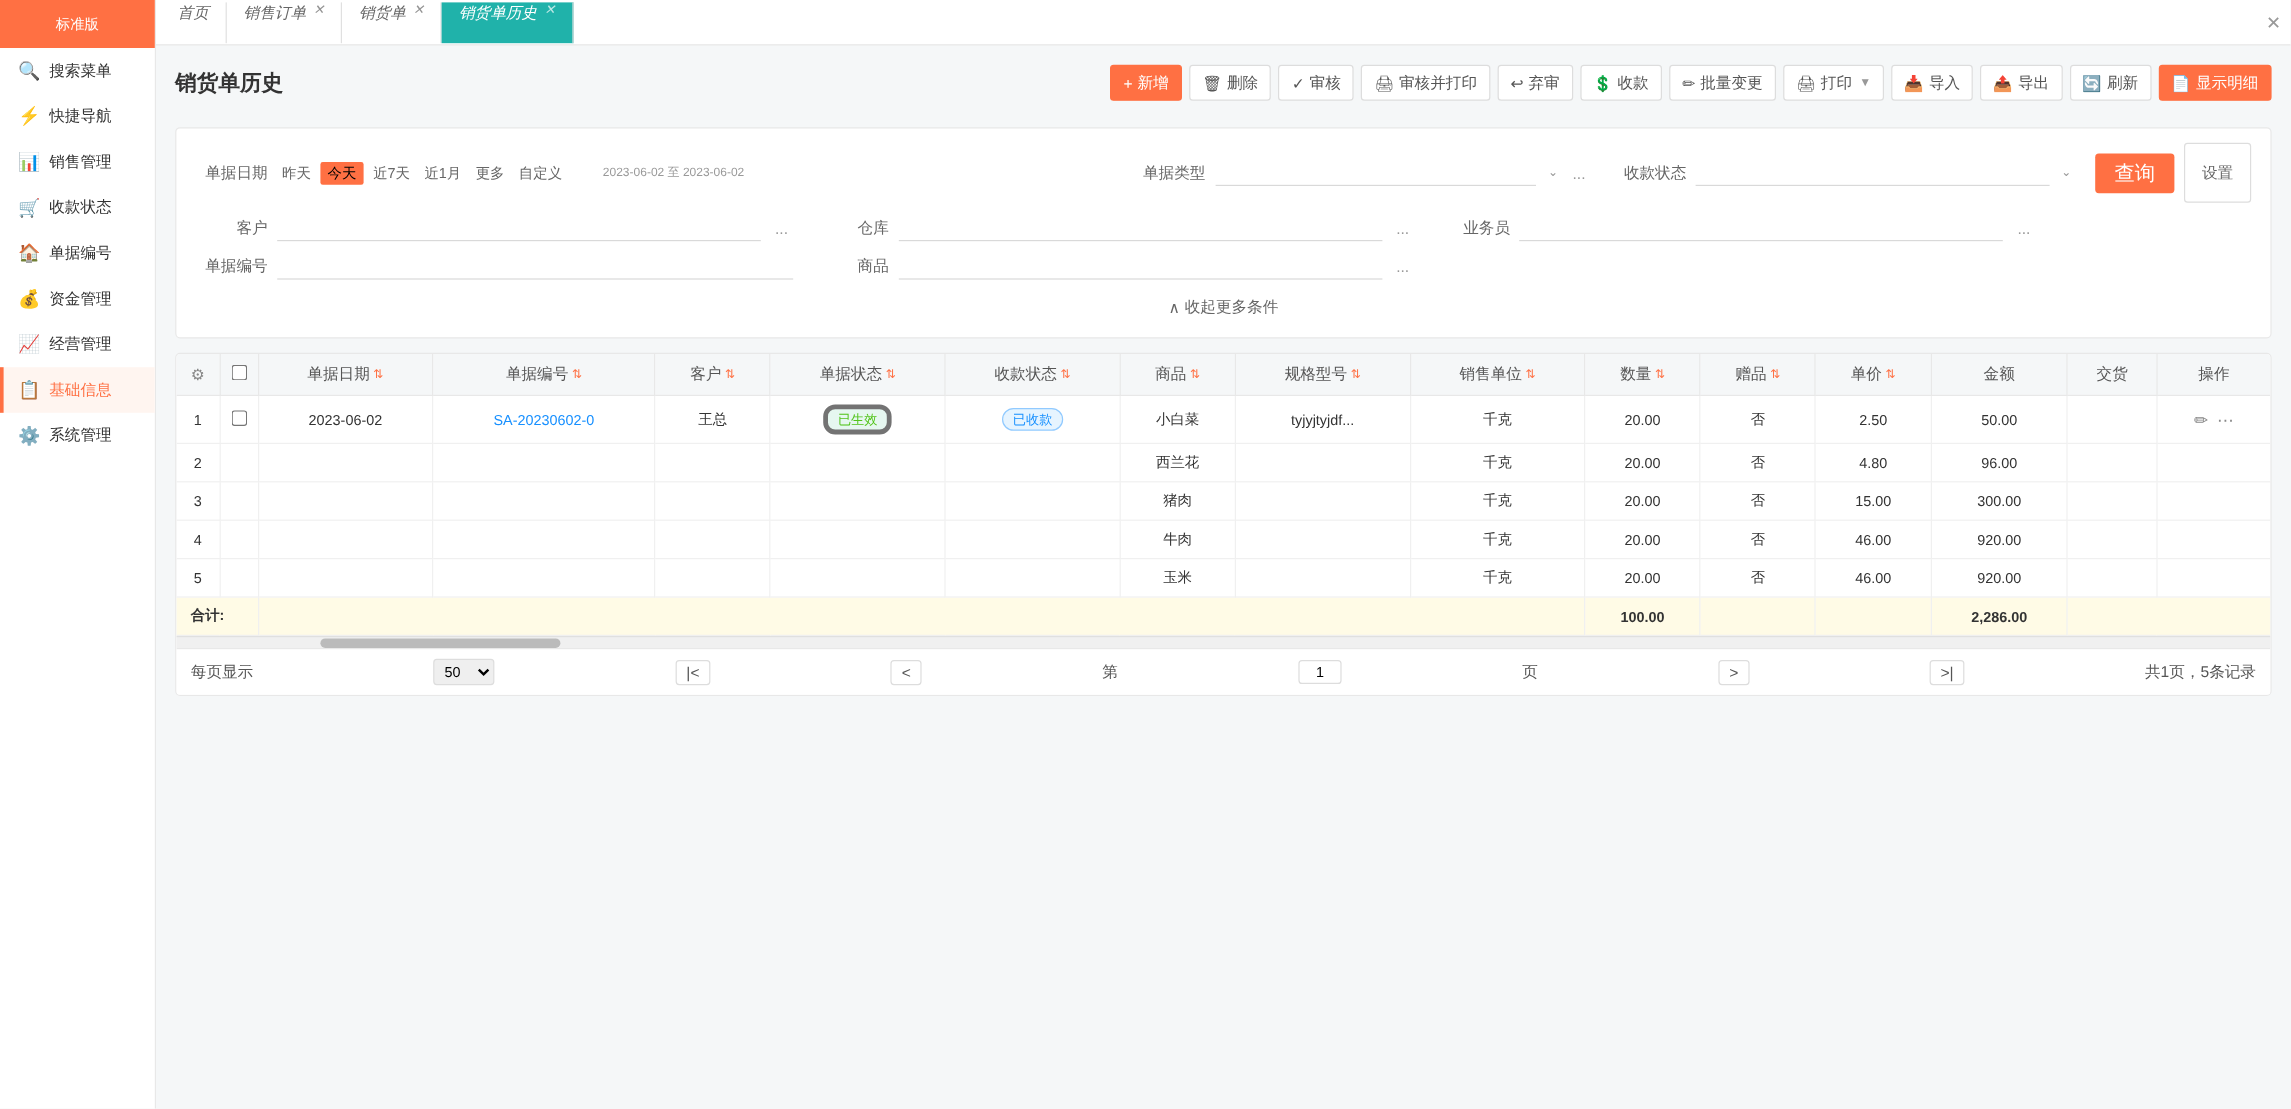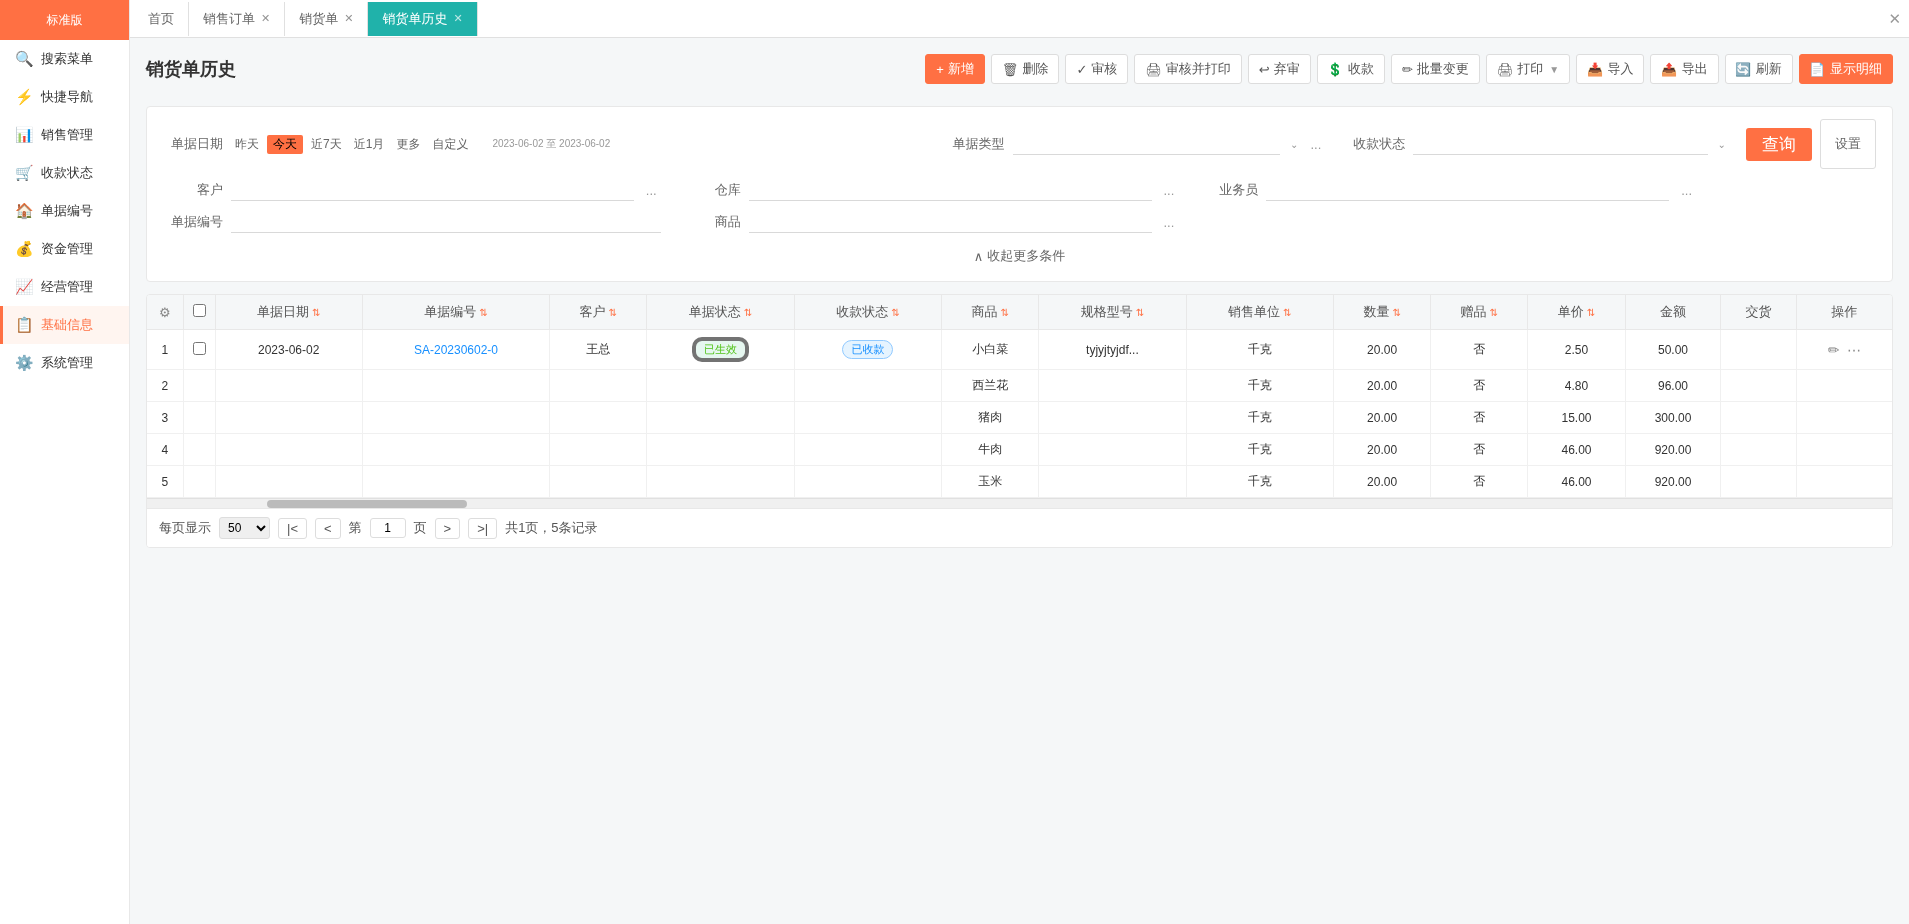--- a/index.html
+++ b/index.html
@@ -10,21 +10,21 @@
     .sidebar-logo { height: 40px; background: #ff7043; display: flex; align-items: center; justify-content: center; color: white; font-size: 12px; padding: 0 8px; }
     .sidebar-item { display: flex; align-items: center; padding: 10px 12px; cursor: pointer; color: #333; gap: 8px; border-left: 3px solid transparent; }
     .sidebar-item.active { color: #ff7043; border-left-color: #ff7043; background: #fff5f0; }
     .sidebar-item-icon { font-size: 15px; width: 18px; text-align: center; }
 
     
     .main { flex: 1; display: flex; flex-direction: column; overflow: hidden; }
 
     
     .tabbar { display: flex; align-items: center; background: #fff; border-bottom: 1px solid #e0e0e0; height: 38px; padding-left: 4px; }
-    .tab { display: flex; align-items: center; padding: 0 14px; height: 34px; cursor: pointer; color: #666; border-right: 1px solid #e0e0e0; font-size: 13px; gap: 6px; }
+    .tab { display: flex; align-items: flex-start; padding: 0 14px; height: 34px; cursor: pointer; color: #666; border-right: 1px solid #e0e0e0; font-size: 13px; gap: 6px; font-style: italic; }
     .tab.active { background: #20b2aa; color: white; }
     .tab-close { font-size: 11px; cursor: pointer; opacity: 0.7; }
     .tabbar-end { margin-left: auto; padding-right: 8px; color: #999; cursor: pointer; font-size: 15px; }
 
     
     .content { flex: 1; overflow-y: auto; background: #f5f7f8; padding: 16px; }
 
     
     .page-title { font-size: 18px; font-weight: bold; color: #333; margin-bottom: 12px; }
 
@@ -34,21 +34,21 @@
     .toolbar-btn.primary { background: #ff7043; color: white; border-color: #ff7043; }
 
     
     .filter-panel { background: #fff; border: 1px solid #e8e8e8; border-radius: 4px; padding: 12px 16px; margin-bottom: 12px; }
     .filter-row { display: flex; align-items: center; gap: 20px; margin-bottom: 10px; }
     .filter-row:last-child { margin-bottom: 0; }
     .filter-item { display: flex; align-items: center; gap: 8px; flex: 1; }
     .filter-label { color: #666; white-space: nowrap; min-width: 60px; text-align: right; }
     .filter-input { border: none; border-bottom: 1px solid #d9d9d9; padding: 3px 6px; flex: 1; outline: none; font-size: 13px; color: #333; background: transparent; }
     .filter-more-btn { display: flex; align-items: center; justify-content: center; gap: 4px; color: #666; cursor: pointer; padding: 4px 8px; font-size: 12px; }
-    .date-shortcuts { display: flex; gap: 4px; align-items: center; margin-right: 8px; }
+    .date-shortcuts { display: flex; gap: 4px; align-items: center; margin-right: 18px; }
     .date-shortcut { font-size: 12px; color: #666; cursor: pointer; padding: 1px 4px; }
     .date-shortcut.active { background: #ff7043; color: #000000; border-radius: 2px; padding: 1px 6px; }
     .date-range { font-size: 10px; color: #999; margin-left: 4px; }
     .ellipsis-btn { color: #999; cursor: pointer; font-size: 13px; padding: 0 4px; }
     .filter-actions { display: flex; align-items: center; gap: 8px; }
     .query-btn { background: #ff7043; color: white; border: none; border-radius: 3px; padding: 5px 16px; cursor: pointer; font-size: 17px; }
     .set-btn { background: #fff; color: #666; border: 1px solid #ddd; border-radius: 3px; padding: 15px 14px; cursor: pointer; font-size: 13px; }
 
     
     .table-container { background: #fff; border: 1px solid #e8e8e8; border-radius: 4px; overflow: hidden; }
@@ -66,21 +66,21 @@
     .badge-blue { background: #e6f4ff; color: #1890ff; border: 1px solid #91caff; }
 
     
     .th-settings { cursor: pointer; color: #888; }
 
     
     .summary-row { background: #fffbe6; }
     .summary-row td { font-weight: bold; color: #333; }
 
     
-    .pagination-bar { display: flex; align-items: center; justify-content: flex-start; padding: 8px 12px; background: #fff; border-top: 1px solid #e8e8e8; gap: 8px; font-size: 12px; color: #555; }
+    .pagination-bar { display: flex; align-items: center; justify-content: space-between; padding: 8px 12px; background: #fff; border-top: 1px solid #e8e8e8; gap: 8px; font-size: 12px; color: #555; }
     .page-size-select { border: 1px solid #ddd; border-radius: 3px; padding: 2px 4px; font-size: 12px; }
     .page-nav-btn { border: 1px solid #ddd; background: #fff; border-radius: 3px; padding: 2px 8px; cursor: pointer; color: #555; }
     .page-nav-btn:disabled { opacity: 0.4; cursor: not-allowed; }
     .page-input { border: 1px solid #ddd; border-radius: 3px; width: 36px; text-align: center; padding: 2px 4px; font-size: 12px; }
     .scrollbar-area { height: 10px; background: #f0f0f0; border-top: 1px solid #e0e0e0; }
 
     
     input[type="checkbox"] { cursor: pointer; }
 
     
@@ -463,20 +463,29 @@
             <td></td>
             <td>千克</td>
             <td>20.00</td>
             <td>否</td>
             <td>46.00</td>
             <td>920.00</td>
             <td></td>
             <td></td>
           </tr>
 
+          <tr class="summary-row">
+            <td colspan="2" style="text-align:left; padding-left:12px;">合计:</td>
+            <td colspan="8"></td>
+            <td>100.00</td>
+            <td></td>
+            <td></td>
+            <td>2,286.00</td>
+            <td colspan="2"></td>
+          </tr>
         </tbody>
       </table>
 
       <div class="scrollbar-area">
         <div style="width:200px; height:8px; background:#bbb; border-radius:4px; margin:1px 0 0 120px;"></div>
       </div>
 
       <div class="pagination-bar">
         <span>每页显示</span>
         <select class="page-size-select">

